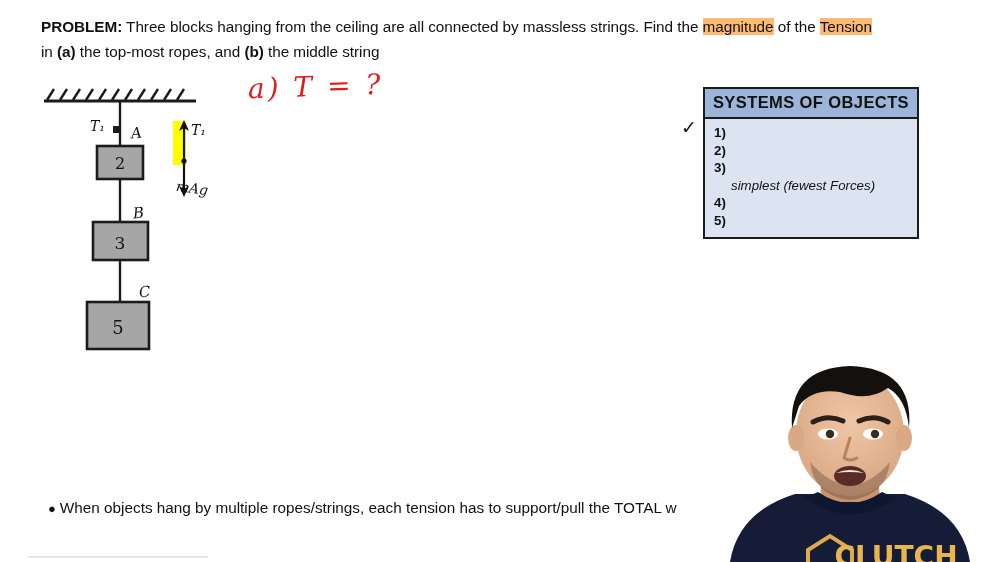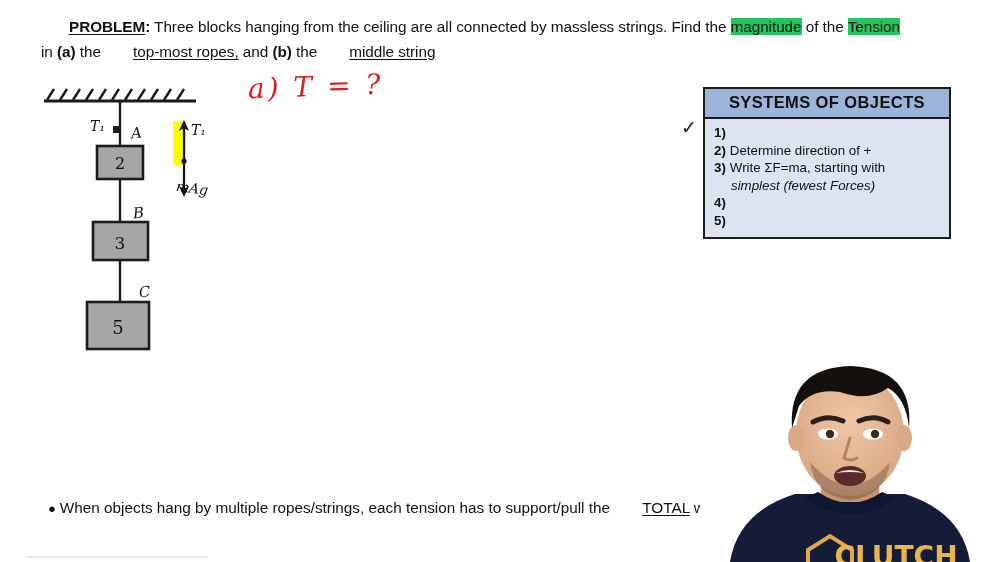--- a/index.html
+++ b/index.html
@@ -19,23 +19,23 @@
   
   .problem-block {
     position: absolute;
     left: 41px;
     top: 14px;
     width: 930px;
     font-size: 15.3px;
     line-height: 25px;
     letter-spacing: -0.05px;
   }
-  .u { text-decoration: underline; text-underline-offset: 2px; margin-left: 28px; }
+  .u { text-underline-offset: 2px; }
   .b { font-weight: bold; }
-  .hl { background: #22c55e; }
+  .hl { background: #fdba74; }
 
   
   .hand-red {
     position: absolute;
     left: 248px;
     top: 70px;
     color: #e01b1b;
     font-family: "DejaVu Serif", serif;
     font-size: 28px;
     font-style: italic;
@@ -59,21 +59,21 @@
   .lbl-B   { left: 133px; top: 204px; font-size: 15px; transform: rotate(-6deg); }
   .lbl-C   { left: 139px; top: 283px; font-size: 15px; transform: rotate(-6deg); }
   .lbl-t1b { left: 191px; top: 122px; font-size: 14px; }
   .lbl-mag { left: 176px; top: 180px; font-size: 14px; transform: rotate(8deg); }
 
   
   .sysbox {
     position: absolute;
     left: 703px;
     top: 87px;
-    width: 248px;
+    width: 216px;
     border: 2px solid #1b1b1b;
     background: #dde4f1;
     box-sizing: border-box;
   }
   .sysbox-header {
     background: #9cb4d8;
     border-bottom: 2px solid #1b1b1b;
     text-align: center;
     font-weight: bold;
     font-size: 16.5px;
@@ -194,26 +194,24 @@
 <div class="sysbox">
   <div class="sysbox-header">SYSTEMS OF OBJECTS</div>
   <div class="sysbox-body">
 
     <div class="sysbox-item">
       <span class="sysbox-num">1)</span>
     </div>
 
     <div class="sysbox-item">
       <span class="sysbox-num">2)</span>
-      <span>Determine direction of +</span>
     </div>
 
     <div class="sysbox-item">
       <span class="sysbox-num">3)</span>
-      <span>Write ΣF=ma, starting with</span>
     </div>
     <div class="sysbox-sub">simplest (fewest Forces)</div>
 
     <div class="sysbox-item">
       <span class="sysbox-num">4)</span>
     </div>
 
     <div class="sysbox-item">
       <span class="sysbox-num">5)</span>
     </div>

